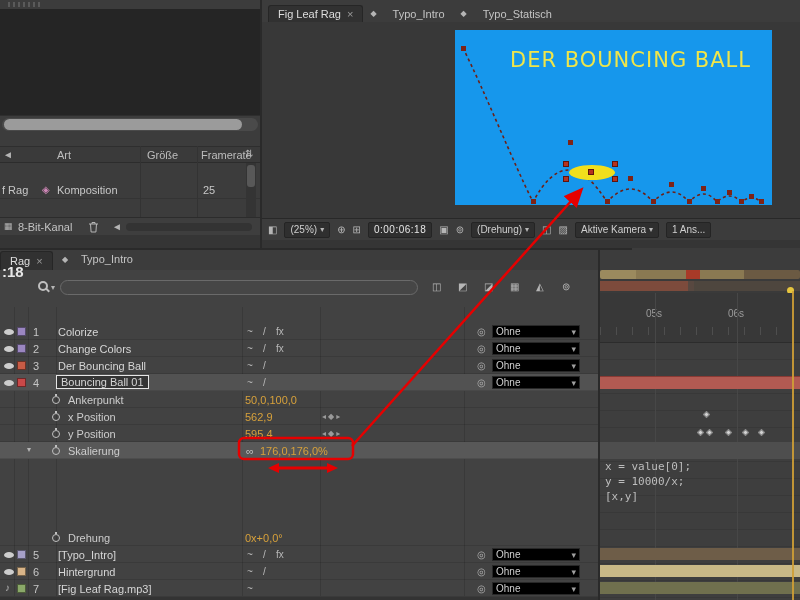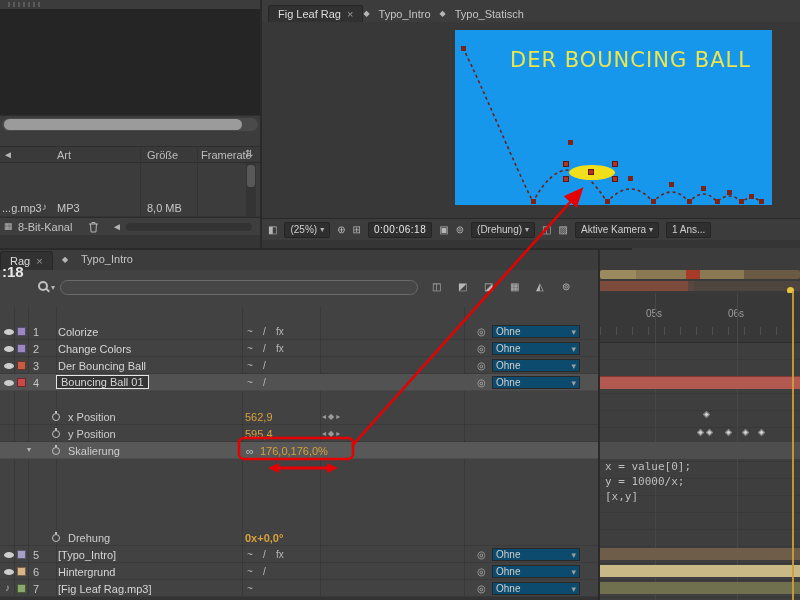--- a/index.html
+++ b/index.html
@@ -42,21 +42,21 @@
   .lrow,.prow,.erow{position:absolute;left:0;width:598px;height:17px;border-bottom:1px solid rgba(0,0,0,.12)}
   .lrow.sel{background:#525252}
   .prow.selp{background:#585858}
   .eye{position:absolute;left:4px;top:6px;width:10px;height:6px;background:#cdcdcd;border-radius:50%}
   .swatch{position:absolute;left:17px;top:4px;width:9px;height:9px;border:1px solid rgba(0,0,0,.45)}
   .lnr{position:absolute;left:33px;top:3px;color:#c6c6c6}
   .lname{position:absolute;left:58px;top:3px;color:#d6d6d6;white-space:nowrap}
   .lname.editing{border:1px solid #e6e6e6;background:#353535;padding:0 4px;top:1px;left:56px}
   .sw{position:absolute;top:3px;color:#b8b8b8;font-size:10px}
   .whip{position:absolute;left:477px;top:3px;color:#b0b0b0;font-size:10px}
-  .pdd{position:absolute;left:492px;top:2px;width:88px;height:13px;background:#0c4a6e;border:1px solid #282828;
+  .pdd{position:absolute;left:492px;top:2px;width:88px;height:13px;background:#000000;border:1px solid #282828;
        display:flex;align-items:center;justify-content:space-between;padding:0 3px;font-size:10px;color:#cfcfcf}
   .pdd u{color:#9f9f9f;font-size:9px}
   .swt{position:absolute;left:52px;top:5px;width:8px;height:8px;border:1px solid #c0c0c0;border-radius:50%}
   .swt::before{content:"";position:absolute;top:-3px;left:2px;width:2px;height:2px;background:#c0c0c0}
   .pname{position:absolute;left:68px;top:3px;color:#cccccc}
   .pval{position:absolute;left:245px;top:3px;white-space:nowrap}
   .knav{position:absolute;left:322px;top:4px;color:#9a9a9a;font-size:8px;letter-spacing:2px}
   .vsep{position:absolute;top:57px;bottom:6px;width:1px;background:#393939}
   .search-pill{position:absolute;left:60px;top:30px;width:358px;height:15px;background:#464646;
                border:1px solid #6a6a6a;border-radius:8px;color:#ddd;font-size:10px;padding:0 8px;outline:none}
@@ -85,25 +85,25 @@
     </div>
 
     <div class="ab pp-header" style="left:0;top:146px;width:260px;height:17px">
       <span class="ab icon" style="left:3px;top:3px">◄</span>
       <span class="ab" style="left:57px;top:2px">Art</span>
       <span class="ab" style="left:147px;top:2px">Größe</span>
       <span class="ab" style="left:201px;top:2px">Framerate</span>
       <span class="ab icon" style="left:245px;top:2px">⇅</span>
     </div>
 
-    <div class="ab pp-row" style="left:0;top:199px;width:260px;height:18px">
-      <span class="ab" style="left:2px;top:3px">...g.mp3</span>
-      <span class="ab icon" style="left:42px;top:3px;color:#aeb2c6">♪</span>
-      <span class="ab" style="left:57px;top:3px">MP3</span>
-      <span class="ab" style="left:147px;top:3px">8,0 MB</span>
+    <div class="ab pp-row" style="left:0;top:181px;width:260px;height:18px">
+      <span class="ab" style="left:2px;top:3px">f Rag</span>
+      <span class="ab icon" style="left:42px;top:4px;color:#d087b8">◈</span>
+      <span class="ab" style="left:57px;top:3px">Komposition</span>
+      <span class="ab" style="left:203px;top:3px">25</span>
     </div>
 
     <i class="vsep-p" style="left:140px;top:146px;height:71px"></i>
     <i class="vsep-p" style="left:197px;top:146px;height:71px"></i>
     <div class="ab" style="left:246px;top:163px;width:10px;height:54px;background:#343434">
       <div class="ab" style="left:1px;top:2px;width:8px;height:22px;background:#585858;border-radius:3px"></div>
     </div>
 
     <div class="ab pp-footer" style="left:0;top:217px;width:260px;height:18px">
       <span class="ab icon" style="left:4px;top:4px;font-size:9px">▦</span>
@@ -113,21 +113,21 @@
             <path d="M1 3h9M4 3V1.5h3V3M2.5 3l.6 8h4.8l.6-8" stroke="#b5b5b5" fill="none"></path>
           </svg>
       </span>
       <span class="ab icon" style="left:112px;top:4px">◄</span>
       <div class="ab" style="left:126px;top:5px;width:126px;height:8px;background:#333;border-radius:4px"></div>
     </div>
     <div class="ab" style="left:0;top:235px;width:260px;height:13px;background:#353535"></div>
   </section>
 
   <section id="viewer">
-    <div class="ab" style="left:0;top:0;width:540px;height:22px;display:flex;align-items:flex-end;padding-left:8px;">
+    <div class="ab" style="left:0;top:0;width:540px;height:22px;display:flex;align-items:flex-end;padding-left:8px;gap:7px">
       <span class="tab active">
         <i>Fig Leaf Rag</i>
         <u style="color:#9a9a9a">×</u>
       </span>
       <span class="icon" style="padding-bottom:4px;font-size:8px">◆</span>
       <span class="tab">
           <i>Typo_Intro</i>
         </span>
       <span class="icon" style="padding-bottom:4px;font-size:8px">◆</span>
       <span class="tab">
@@ -285,20 +285,25 @@
         <span class="sw" style="left:247px">~</span>
         <span class="sw" style="left:263px">/</span>
         <span class="whip">◎</span>
         <span class="pdd">
             <i>Ohne</i>
             <u>▾</u>
           </span>
       </div>
 
       
+      <div class="prow" style="top:141px">
+        <span class="swt"></span>
+        <span class="pname">Ankerpunkt</span>
+        <span class="pval" style="color: rgb(215, 161, 59);">50,0,100,0</span>
+      </div>
       <div class="prow" style="top:158px">
         <span class="swt"></span>
         <span class="pname">x Position</span>
         <span class="pval" style="color: rgb(215, 161, 59);">562,9</span>
         <span class="knav">◂◆▸</span>
       </div>
       <div class="prow" style="top:175px">
         <span class="swt"></span>
         <span class="pname">y Position</span>
         <span class="pval" style="color: rgb(215, 161, 59);">595,4</span>
@@ -309,21 +314,21 @@
         <span class="swt"></span>
         <span class="pname">Skalierung</span>
         <span class="ab" style="left:246px;top:3px;color:#bdbdbd">∞</span>
         <span class="pval" style="left: 260px; color: rgb(215, 161, 59);">176,0,176,0%</span>
       </div>
 
 
       <div class="prow" style="top:279px">
         <span class="swt"></span>
         <span class="pname">Drehung</span>
-        <span class="pval" style="color: rgb(215, 161, 59); font-weight: bold;">0x+0,0°</span>
+        <span class="pval" style="color: rgb(215, 161, 59);">0x+0,0°</span>
       </div>
 
       
       <div class="lrow" style="top:296px">
         <span class="eye"></span>
         <span class="swatch" style="background: rgb(166, 160, 200);"></span>
         <span class="lnr">5</span>
         <span class="lname">[Typo_Intro]</span>
         <span class="sw" style="left:247px">~</span>
         <span class="sw" style="left:263px">/</span>

